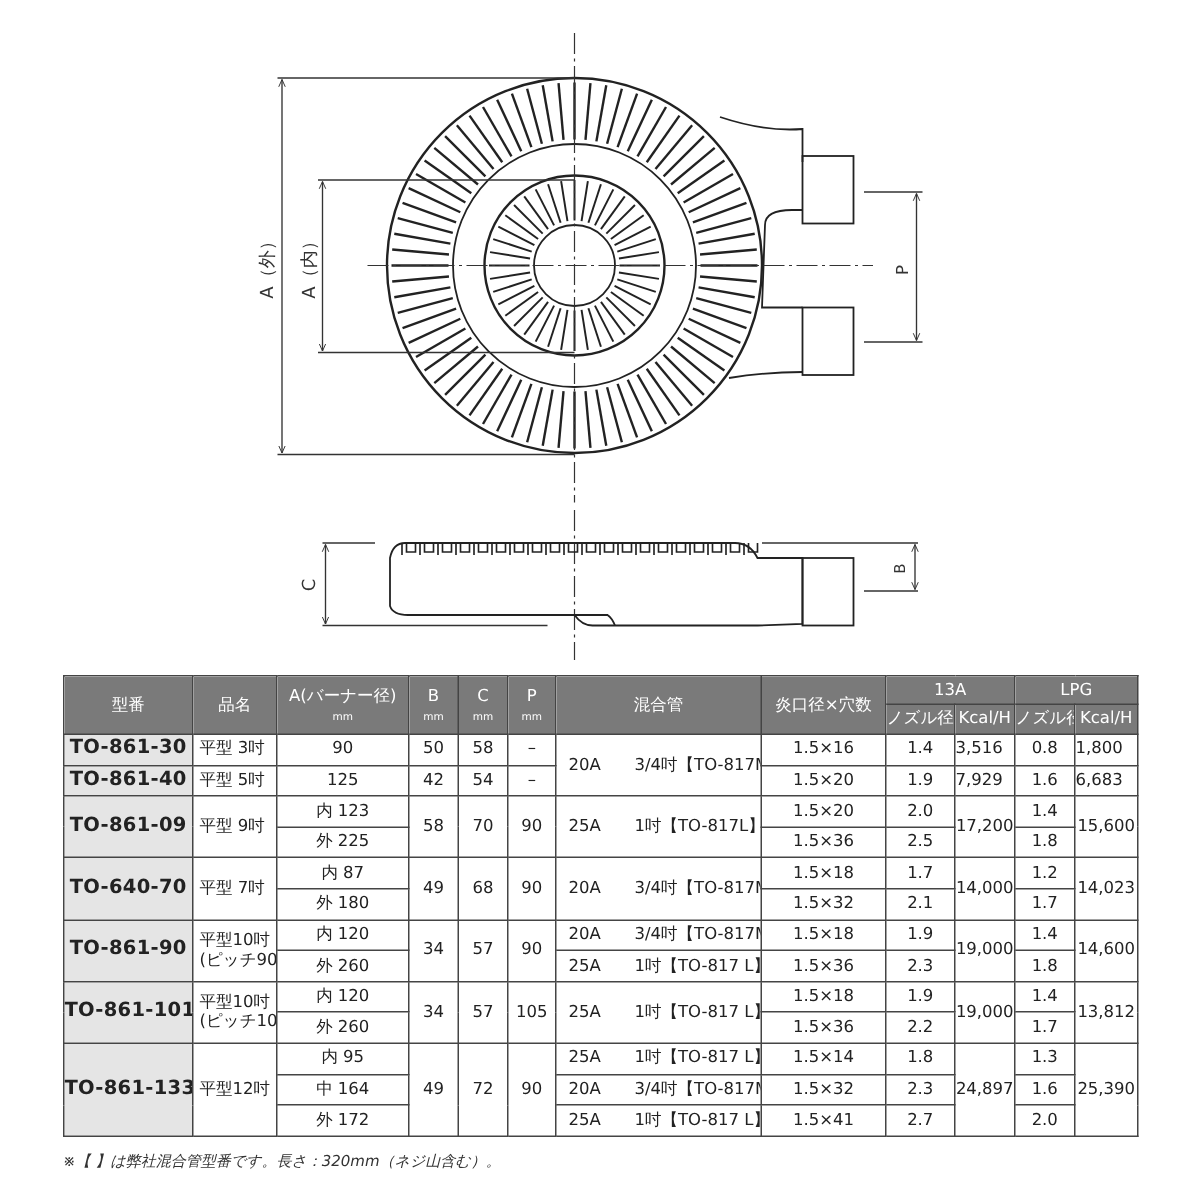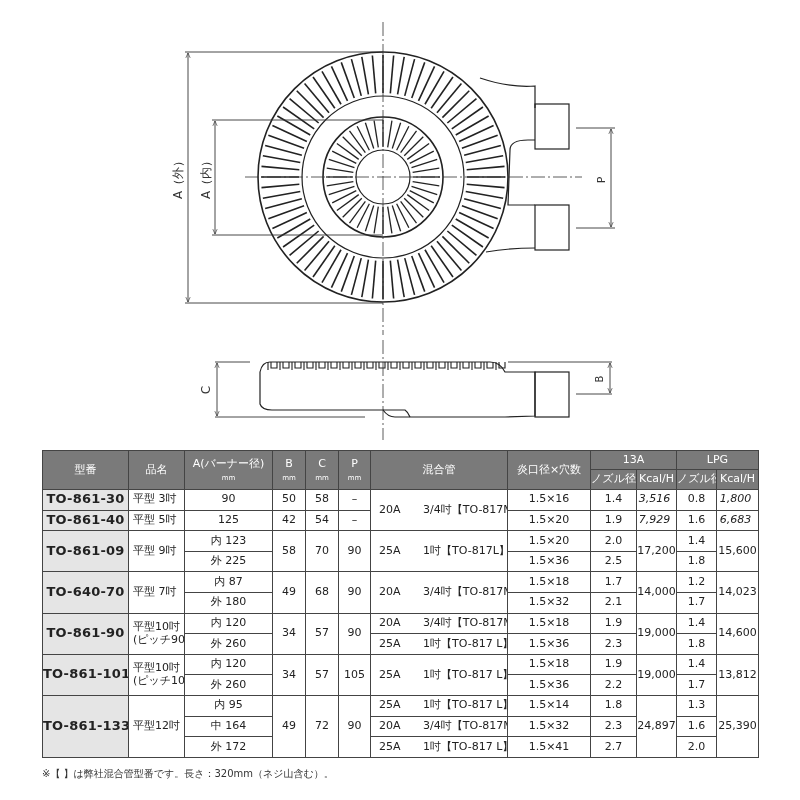--- a/index.html
+++ b/index.html
@@ -5,25 +5,25 @@
   html,body{margin:0;padding:0;background:#fff;}
   body{width:800px;height:800px;position:relative;overflow:hidden;font-family:"DejaVu Sans","Liberation Sans",sans-serif;color:#222;}
   #diagram{position:absolute;left:0;top:0;width:800px;height:450px;}
   table.spec{position:absolute;left:42px;top:450px;border-collapse:collapse;table-layout:fixed;width:716px;font-size:11px;}
   table.spec th,table.spec td{border:1px solid #444;padding:0;text-align:center;vertical-align:middle;line-height:1.15;white-space:nowrap;overflow:hidden;}
   table.spec th{background:#7a7a7a;color:#fff;font-weight:normal;font-size:11px;}
   table.spec th .unit{display:block;font-size:7px;margin-top:3px;}
   table.spec td.model{background:#e5e5e5;font-weight:bold;font-size:13px;letter-spacing:0.2px;margin-left:36px;}
   table.spec td.name{text-align:left;padding-left:4px;font-size:11px;}
   table.spec td.mix{text-align:left;padding-left:8px;}
-  table.spec td.num{text-align:center;padding-right:4px;font-style:italic;}
+  table.spec td.num{text-align:left;padding-right:4px;}
   tr.h1{height:19px;} tr.h2{height:20px;}
   tr.r{height:20.6px;}
   .mixA{display:inline-block;width:44px;}
-  .note{position:absolute;left:42px;top:767px;font-size:10px;color:#333;}
+  .note{position:absolute;left:42px;top:767px;font-size:10px;color:#333;font-style:italic;}
 </style>
 </head>
 <body>
 
 <svg id="diagram" viewBox="0 0 800 450" xmlns="http://www.w3.org/2000/svg">
   <defs>
     <marker id="arr" viewBox="0 0 10 10" refX="9" refY="5" markerWidth="6" markerHeight="6" orient="auto-start-reverse">
       <path d="M0,1 L9,5 L0,9" fill="none" stroke="#333" stroke-width="1.2"></path>
     </marker>
   </defs>

